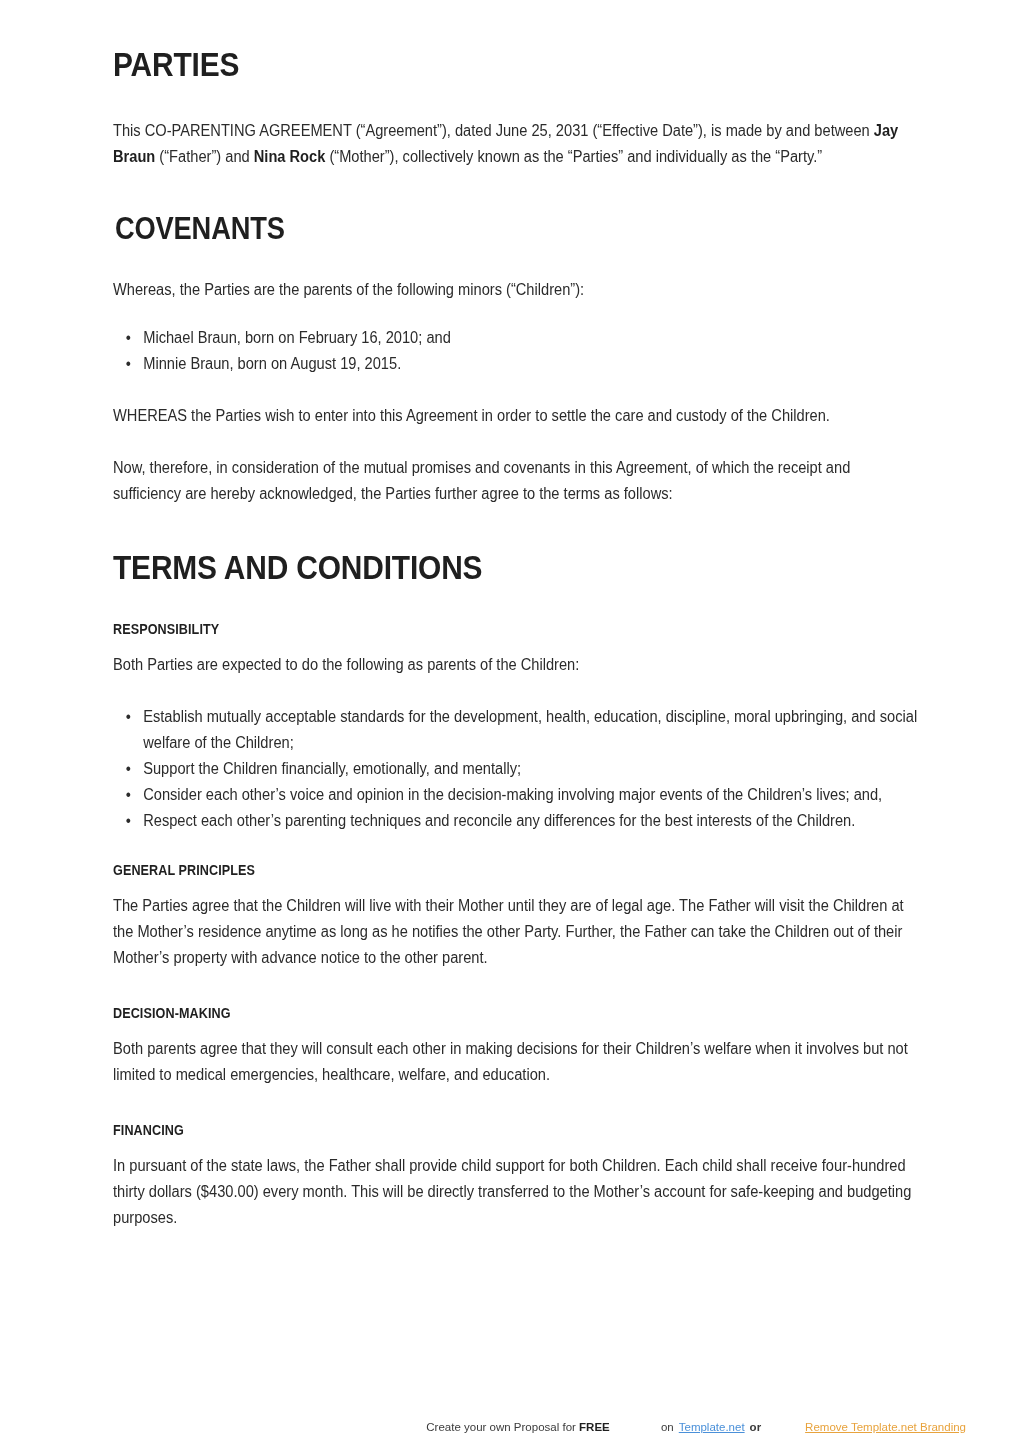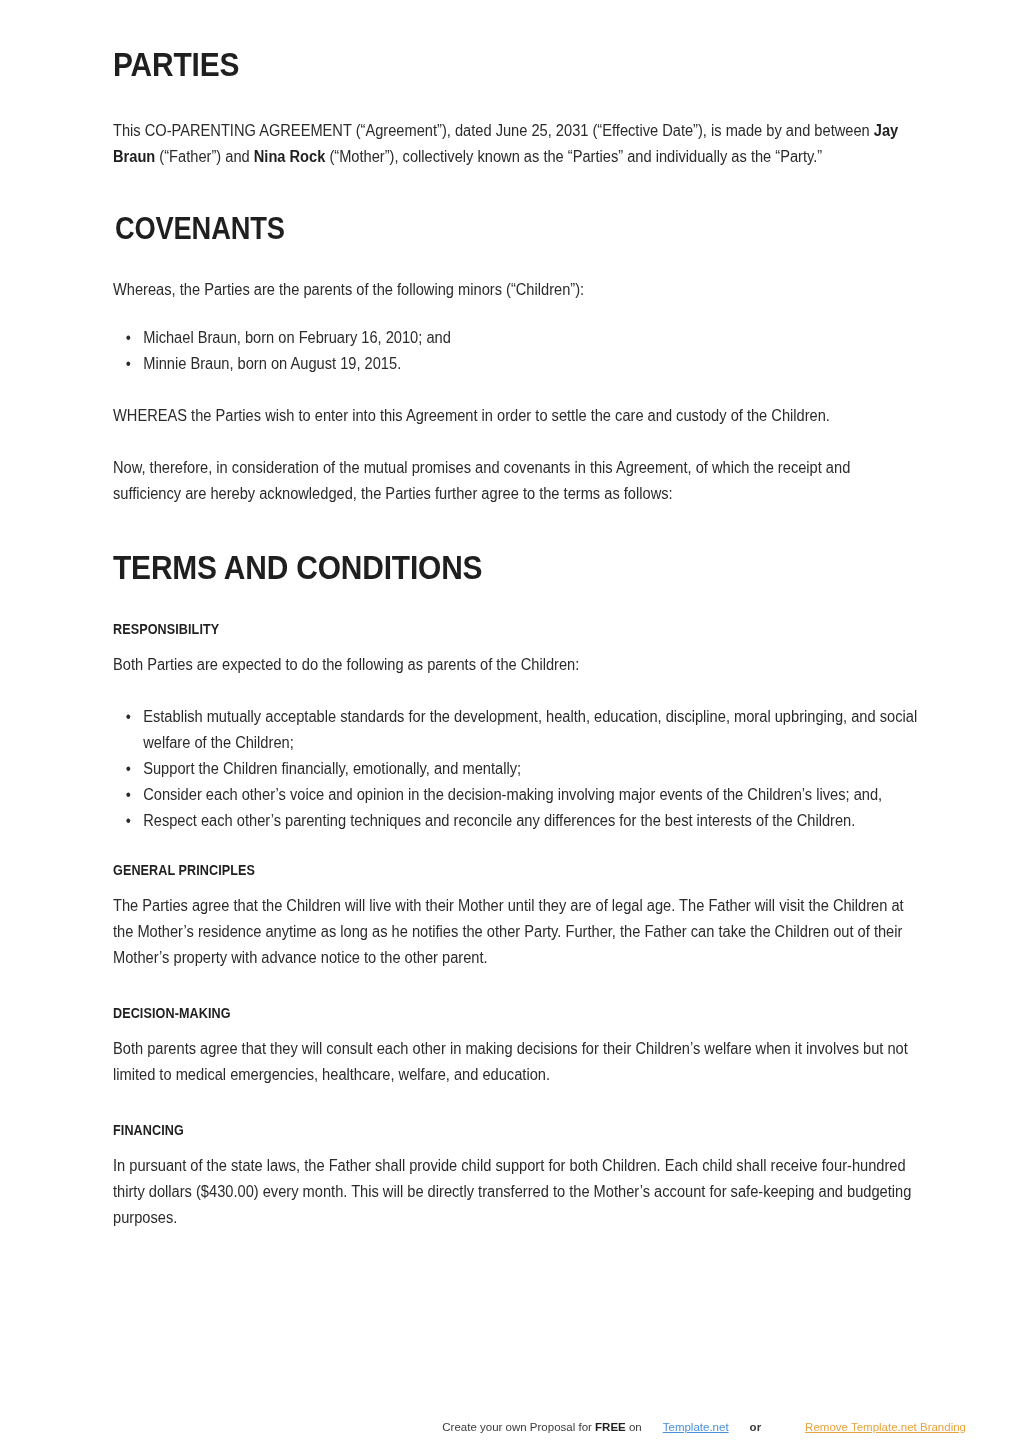--- a/index.html
+++ b/index.html
@@ -117,26 +117,26 @@
     width: 1024px;
     height: 18px;
     text-align: right;
     padding-right: 58px;
     box-sizing: border-box;
     font-size: 11.5px;
     line-height: 18px;
     color: #3c3c3c;
     white-space: nowrap;
   }
-  .footer .f-text { font-weight: 400; }
+  .footer .f-text { font-weight: 400; margin-left: 48px; }
   .footer .f-free { font-weight: 700; color: #1f1f1f; text-align: center; }
   .footer .f-link-blue {
     color: #4a90d9;
     text-decoration: underline;
-    margin: 0 21px;
+    margin: 0 5px;
   }
   .footer .f-link-orange {
     color: #e8a33d;
     text-decoration: underline;
     margin-left: 4px;
     padding-left: 40px;
   }
   .footer .f-or { color: #3c3c3c; font-weight: bold; }
 </style>
 </head>

